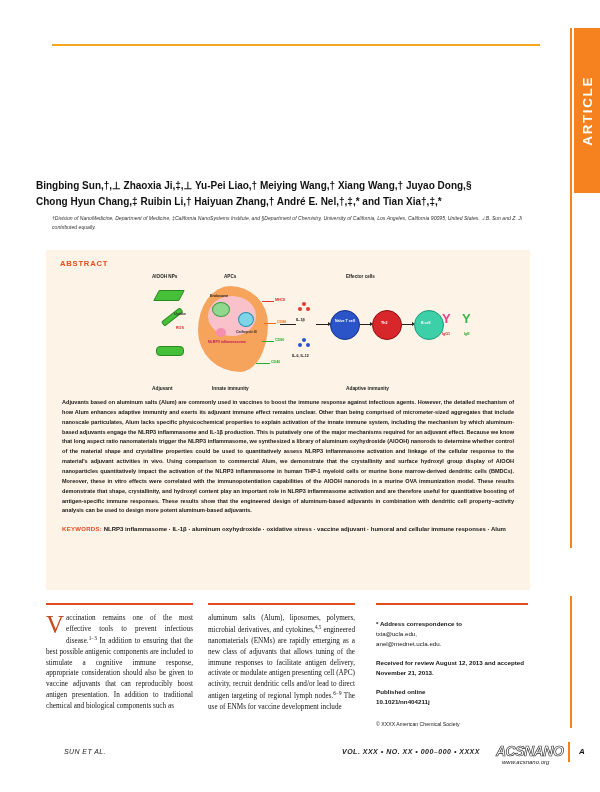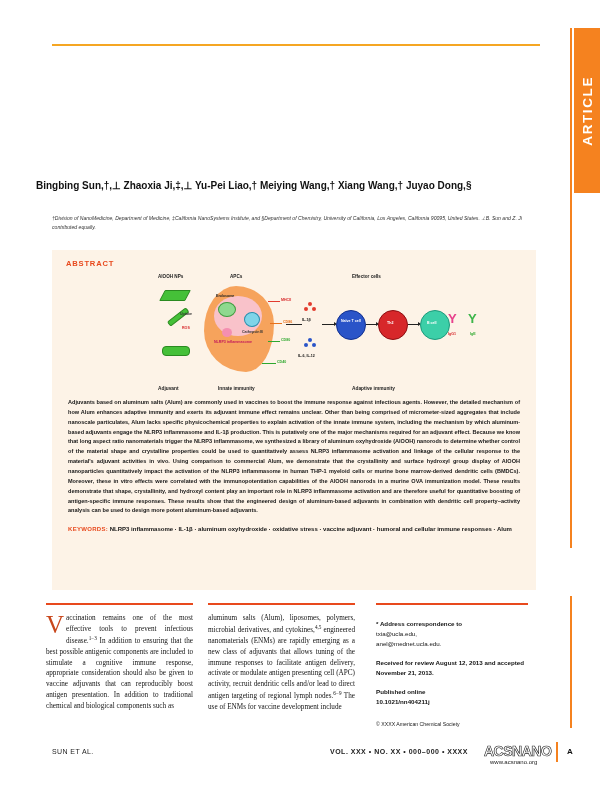--- a/index.html
+++ b/index.html
@@ -98,21 +98,21 @@
     font-family: "Liberation Sans", sans-serif;
     font-style: italic;
     font-size: 5.1px;
     line-height: 1.72;
     color: #333333;
   }
 
   
   .abstract-panel {
     position: absolute;
-    left: 52px;
+    left: 46px;
     top: 250px;
     width: 484px;
     height: 340px;
     background: #FDF3E7;
   }
   .abstract-label {
     position: absolute;
     left: 14px;
     top: 9px;
     font-family: "Liberation Sans", sans-serif;
@@ -276,22 +276,22 @@
     color: #131313;
     text-align: left;
   }
   .corr .blk { margin-bottom: 9px; }
   .corr .bold { font-weight: bold; }
   .corr .copy { font-size: 5.2px; margin-top: 13px; color: #222; }
 
   
   .footer {
     position: absolute;
-    left: 0; top: 744px;
-    width: 560px; height: 40px;
+    left: 12px; top: 744px;
+    width: 560px; height: 40px; font-style: italic;
   }
   .footer-left {
     position: absolute;
     left: 52px; top: 4px;
     font-family: "Liberation Sans", sans-serif;
     font-size: 7px;
     letter-spacing: 0.4px;
     color: #222;
   }
   .footer-center {
@@ -345,20 +345,21 @@
   <div class="article-tab">
     <span>ARTICLE</span>
   </div>
   <div class="right-rule"></div>
   <div class="right-rule-lower"></div>
 
   <div class="top-rule"></div>
 
   <div class="authors">
     <div>Bingbing Sun,†,⊥ Zhaoxia Ji,‡,⊥ Yu-Pei Liao,† Meiying Wang,† Xiang Wang,† Juyao Dong,§</div>
+    <div>Chong Hyun Chang,‡ Ruibin Li,† Haiyuan Zhang,† André E. Nel,†,‡,* and Tian Xia†,‡,*</div>
   </div>
   <div class="affil">†Division of NanoMedicine, Department of Medicine, ‡California NanoSystems Institute, and §Department of Chemistry, University of California, Los Angeles, California 90095, United States. ⊥B. Sun and Z. Ji contributed equally.</div>
 
   <div class="abstract-panel">
     <div class="abstract-label">ABSTRACT</div>
 
     <div class="toc-figure">
 
       <div class="fig-lbl" style="left:2px;  top:2px;">AlOOH NPs</div>
       <div class="fig-lbl" style="left:74px; top:2px;">APCs</div>

